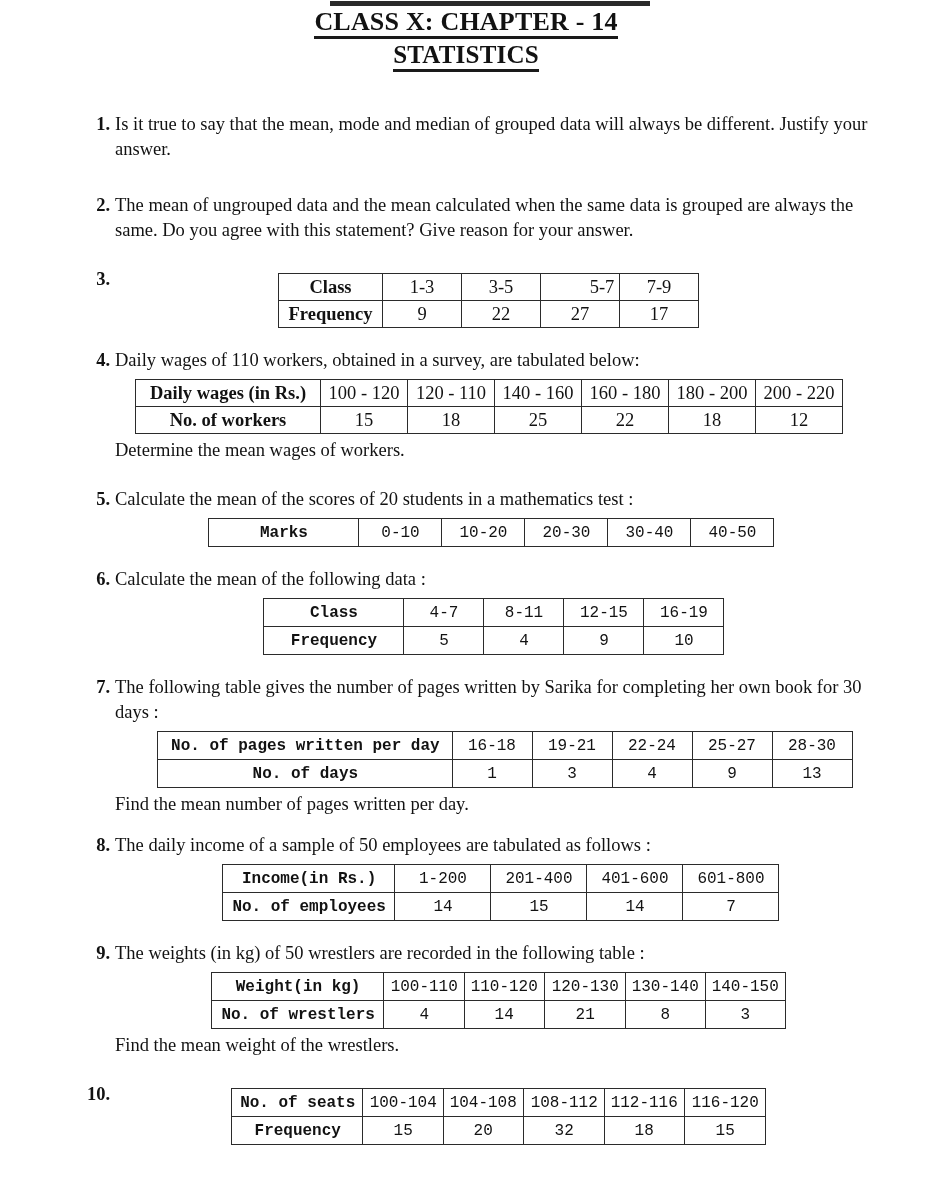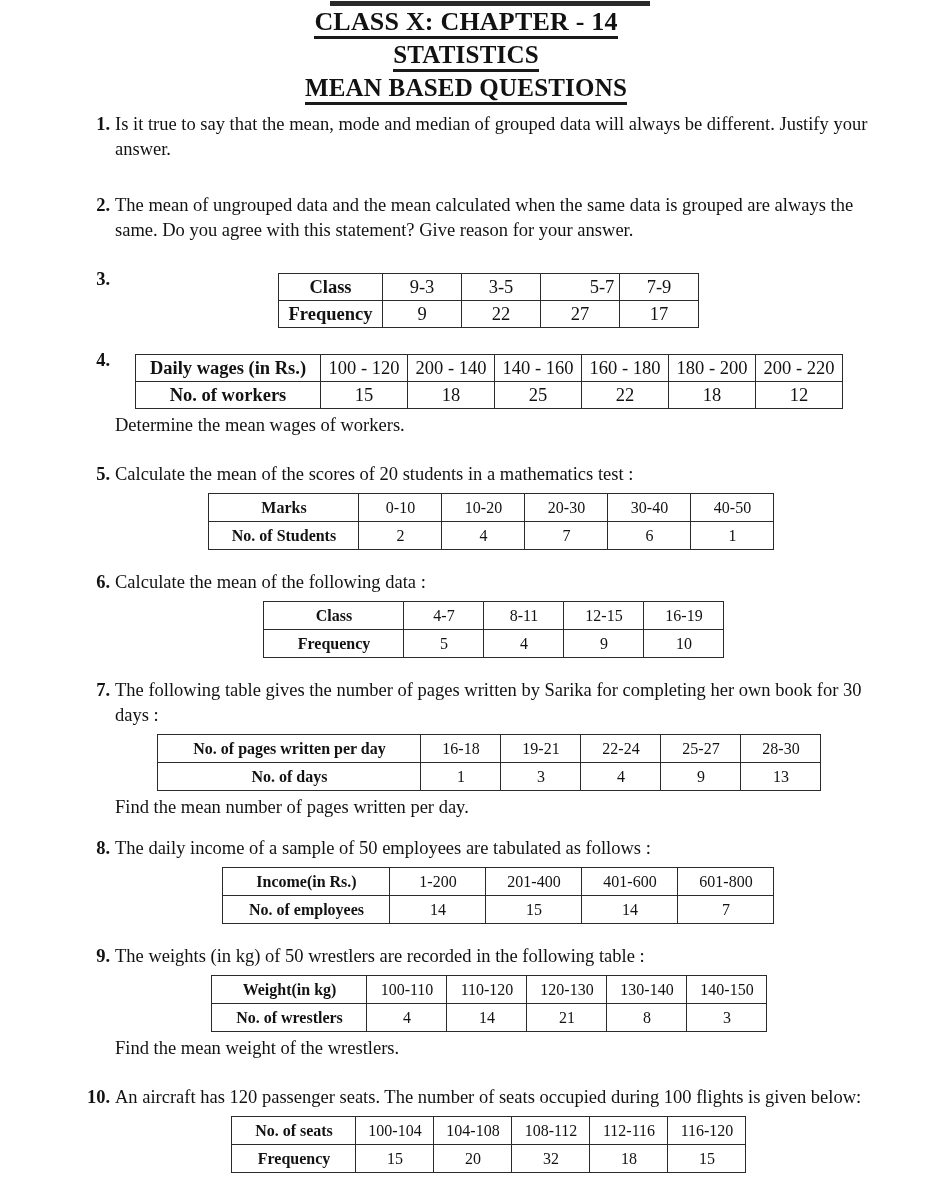--- a/index.html
+++ b/index.html
@@ -96,39 +96,38 @@
     padding: 2px 4px;
     white-space: nowrap;
   }
   table.dt td.rowhead { font-weight: bold; }
 
   
   table.serif { font-family: "Liberation Serif", "DejaVu Serif", serif; }
   table.serif td { font-size: 18.5px; height: 27px; }
 
   
-  table.sans { font-family: Liberation Serif, serif; }
+  table.sans { font-family: Liberation Mono, monospace; }
   table.sans td {
     font-size: 17px;
     height: 28px;
     transform: scaleX(0.94);
   }
   table.sans td.rowhead { font-weight: bold; }
 </style>
 </head>
 <body>
 
 <div class="page">
 
   <div class="top-bar"></div>
 
   <div class="title-block">
     <div class="title-line t1">CLASS X: CHAPTER - 14</div><br>
     <div class="title-line t2">STATISTICS</div><br>
-    <div class="title-line t3">MEAN BASED QUESTIONS</div>
   </div>
 
   <div class="qlist" id="qlist">
       <div>
         <div class="q">
           <div class="q-num">1.</div>
           <div class="q-text">Is it true to say that the mean, mode and median of grouped data will always be different. Justify your answer.</div>
         </div>
         <div class="gap-lg"></div>
       </div>
@@ -141,48 +140,49 @@
       </div>
       <div>
         <div class="q">
           <div class="q-num">3.</div>
         </div>
         <div class="tbl-wrap" style="padding-left: 278px;">
           <table class="dt serif">
             <tbody>
               <tr>
                 <td class="rowhead" style="width: 104px;">Class</td>
-                <td style="width: 79px;">9-3</td>
+                <td style="width: 79px;">1-3</td>
                 <td style="width: 79px;">3-5</td>
                 <td style="width: 79px; padding-left: 48px;">5-7</td>
                 <td style="width: 79px;">7-9</td>
               </tr>
               <tr>
                 <td class="rowhead" style="width: 104px;">Frequency</td>
                 <td style="width: 79px;">9</td>
                 <td style="width: 79px;">22</td>
                 <td style="width: 79px;">27</td>
                 <td style="width: 79px;">17</td>
               </tr>
             </tbody>
           </table>
         </div>
         <div class="gap-sm"></div>
       </div>
       <div>
         <div class="q">
           <div class="q-num">4.</div>
+          <div class="q-text">Daily wages of 110 workers, obtained in a survey, are tabulated below:</div>
         </div>
         <div class="tbl-wrap" style="padding-left: 135px;">
           <table class="dt serif">
             <tbody>
               <tr>
                 <td class="rowhead" style="width: 185px;">Daily wages (in Rs.)</td>
                 <td style="width: 87px;">100 - 120</td>
-                <td style="width: 87px;">200 - 140</td>
+                <td style="width: 87px;">120 - 110</td>
                 <td style="width: 87px;">140 - 160</td>
                 <td style="width: 87px; margin-top: 20px;">160 - 180</td>
                 <td style="width: 87px;">180 - 200</td>
                 <td style="width: 87px;">200 - 220</td>
               </tr>
               <tr>
                 <td class="rowhead" style="width: 185px;">No. of workers</td>
                 <td style="width: 87px;">15</td>
                 <td style="width: 87px;">18</td>
                 <td style="width: 87px;">25</td>
@@ -205,28 +205,20 @@
           <table class="dt sans">
             <tbody>
               <tr>
                 <td class="rowhead" style="width: 150px;">Marks</td>
                 <td style="width: 83px;">0-10</td>
                 <td style="width: 83px;">10-20</td>
                 <td style="width: 83px;">20-30</td>
                 <td style="width: 83px;">30-40</td>
                 <td style="width: 83px;">40-50</td>
               </tr>
-              <tr>
-                <td class="rowhead" style="width: 150px;">No. of Students</td>
-                <td style="width: 83px;">2</td>
-                <td style="width: 83px;">4</td>
-                <td style="width: 83px;">7</td>
-                <td style="width: 83px;">6</td>
-                <td style="width: 83px;">1</td>
-              </tr>
             </tbody>
           </table>
         </div>
         <div class="gap-sm"></div>
       </div>
       <div>
         <div class="q">
           <div class="q-num">6.</div>
           <div class="q-text">Calculate the mean of the following data :</div>
         </div>
@@ -335,21 +327,20 @@
               </tr>
             </tbody>
           </table>
         </div>
         <div class="q-after">Find the mean weight of the wrestlers.</div>
         <div class="gap-md"></div>
       </div>
       <div>
         <div class="q">
           <div class="q-num wide">10.</div>
-          <div class="q-text">An aircraft has 120 passenger seats. The number of seats occupied during 100 flights is given below:</div>
         </div>
         <div class="tbl-wrap" style="padding-left: 231px;">
           <table class="dt sans">
             <tbody>
               <tr>
                 <td class="rowhead" style="width: 124px;">No. of seats</td>
                 <td style="width: 78px;">100-104</td>
                 <td style="width: 78px;">104-108</td>
                 <td style="width: 78px;">108-112</td>
                 <td style="width: 78px;">112-116</td>

